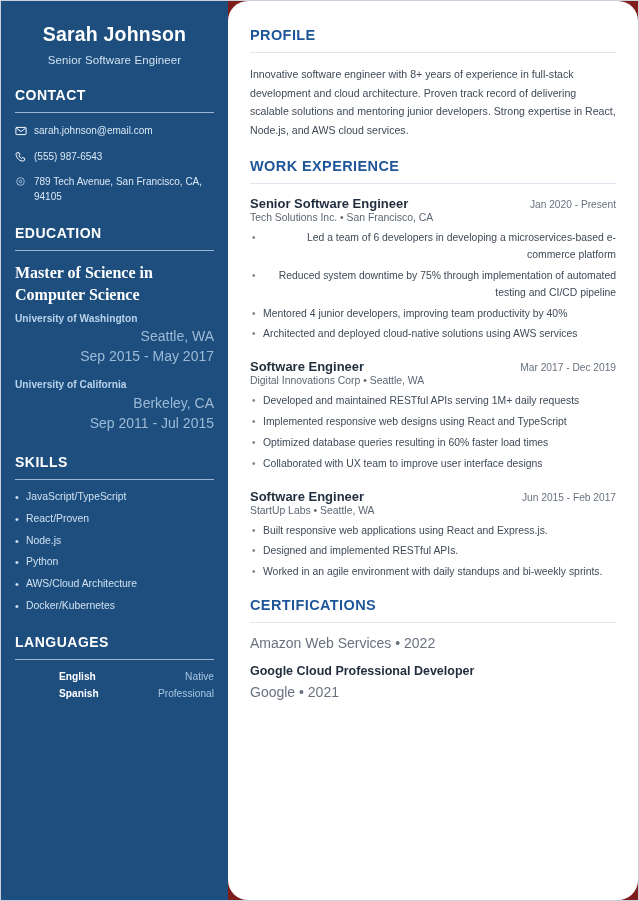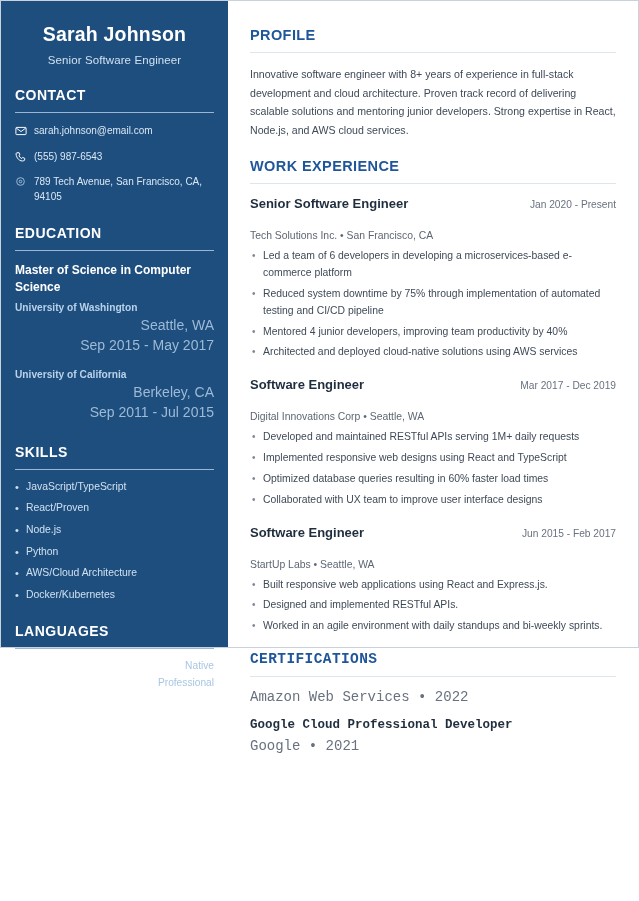--- a/index.html
+++ b/index.html
@@ -7,21 +7,21 @@
   body {
     width: 639px;
     height: 901px;
     background: #ffffff;
     font-family: "Liberation Sans", sans-serif;
     overflow: hidden;
   }
 
   .resume {
     width: 639px;
-    height: 648px;
+    height: 901px;
     display: flex;
     border: 1px solid #c9d2dc;
     background: #7f1d1d;
   }
 
   
   .sidebar {
     width: 227px;
     flex: 0 0 227px;
     background: #1d4e7e;
@@ -81,24 +81,25 @@
   .contact-text {
     font-size: 10px;
     color: #dbe8f5;
     line-height: 1.45;
     padding-left: 2px;
   }
 
   .edu-item { margin-bottom: 12px; }
 
   .edu-degree {
-    font-size: 12px;
+    font-size: 16px;
     font-weight: bold;
     color: #ffffff;
     line-height: 1.35;
+    font-family: Liberation Serif, serif;
   }
 
   .edu-school {
     font-size: 10.2px;
     font-weight: bold;
     color: #b9d2ea;
     margin-top: 6px;
     line-height: 1.4;
   }
 
@@ -146,20 +147,21 @@
   .lang-level {
     font-size: 10.2px;
     color: #a8c6e2;
   }
 
   
   .main {
     flex: 1 1 auto;
     padding: 26px 22px 31px 22px;
     background: #ffffff;
+    border-radius: 20px;
   }
 
   .main-section { margin-bottom: 4px; }
 
   .main-heading {
     font-size: 14.5px;
     font-weight: bold;
     color: #1f5699;
     letter-spacing: 0.4px;
   }
@@ -194,21 +196,21 @@
   .job-dates {
     font-size: 10.2px;
     color: #68727f;
     white-space: nowrap;
     padding-left: 8px;
   }
 
   .job-company {
     font-size: 10.4px;
     color: #5c6773;
-    margin-top: 19px;
+    margin-top: 1px;
     margin-bottom: 7px;
   }
 
   .bullets { list-style: none; }
 
   .bullet-row {
     display: flex;
     align-items: flex-start;
     margin-bottom: 4px;
   }
@@ -219,38 +221,39 @@
     color: #7b8794;
     font-size: 10px;
     line-height: 1.62;
     padding-left: 2px;
   }
 
   .bullet-text {
     font-size: 10.4px;
     color: #3f4a57;
     line-height: 1.62;
+    text-align: right;
   }
 
   .cert { margin-bottom: 13px; }
 
   .cert-name {
     font-size: 12.5px;
     font-weight: bold;
     color: #1f2d3d;
   }
 
   .cert-meta {
     font-size: 14px;
     color: #68727f;
     margin-top: 6px;
   }
 
   .sec-work { margin-top: 19px; }
-  .sec-cert { margin-top: 14px; font-family: Liberation Mono, monospace; }
+  .sec-cert { margin-top: 14px; }
 </style>
 </head>
 <body>
 
 <div class="resume">
 
   <aside class="sidebar">
 
     <div class="name">Sarah Johnson</div>
     <div class="job-title">Senior Software Engineer</div>

